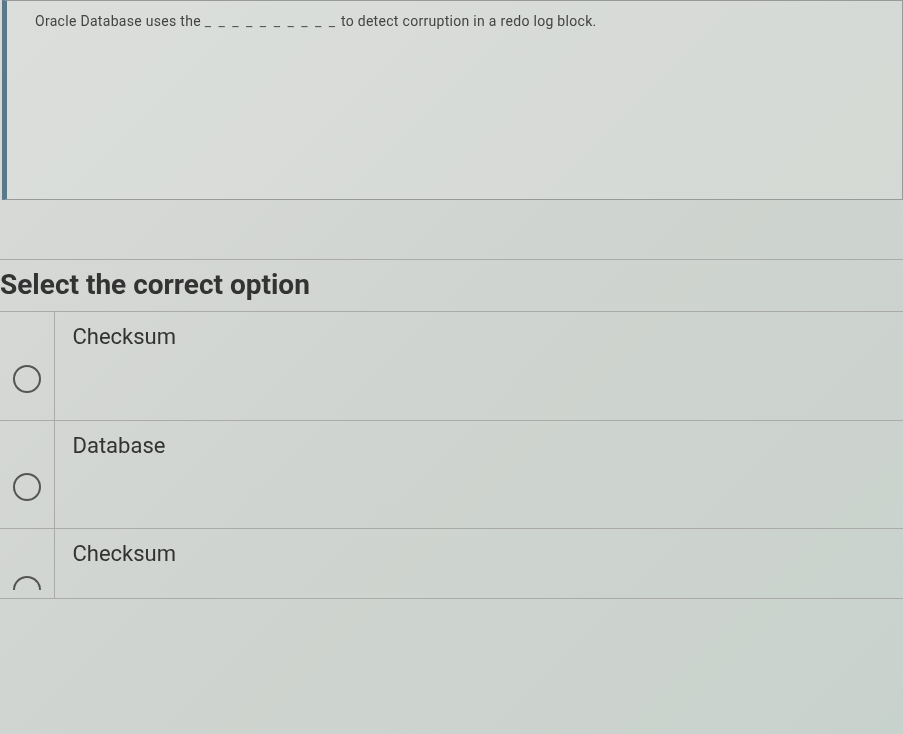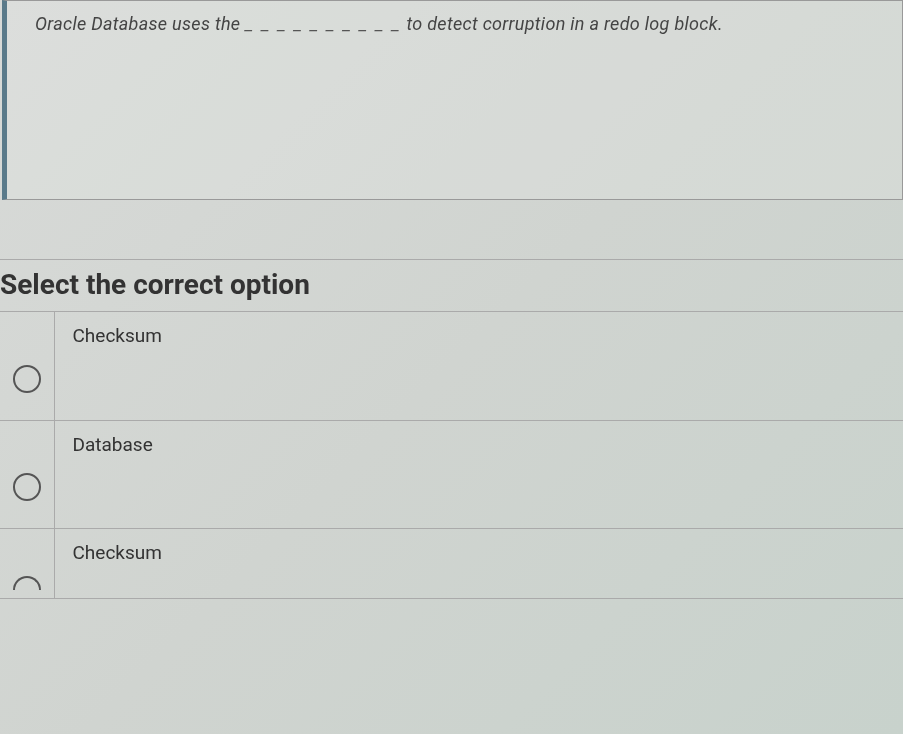--- a/index.html
+++ b/index.html
@@ -18,24 +18,23 @@
     }
     .question-box {
       border: 1px solid #999;
       border-left: 5px solid #5a7a8a;
       margin: 0 0 0 2px;
       padding: 12px 20px 12px 28px;
       height: 200px;
       background: rgba(230, 232, 230, 0.3);
     }
     .question-text {
-      font-size: 18px;
+      font-size: 14px;
       color: #444;
       letter-spacing: 0.3px;
-      font-style: italic;
     }
     .blank {
       letter-spacing: 2px;
       color: #555;
     }
     .spacer-line {
       border-bottom: 1px solid #aaa;
       height: 60px;
       width: 100%;
     }
@@ -66,21 +65,21 @@
       height: 28px;
       border: 2px solid #555;
       border-radius: 50%;
       display: inline-block;
       background: transparent;
     }
     .option-label-cell {
       padding: 12px 18px 0 18px;
       vertical-align: top;
       height: 108px;
-      font-size: 19px;
+      font-size: 22px;
       color: #333;
     }
     .option-row.last .option-label-cell,
     .option-row.last .radio-cell {
       height: 70px;
     }
     .option-row.last .radio-cell {
        padding-top: 30px;
     }
     .partial-radio {

